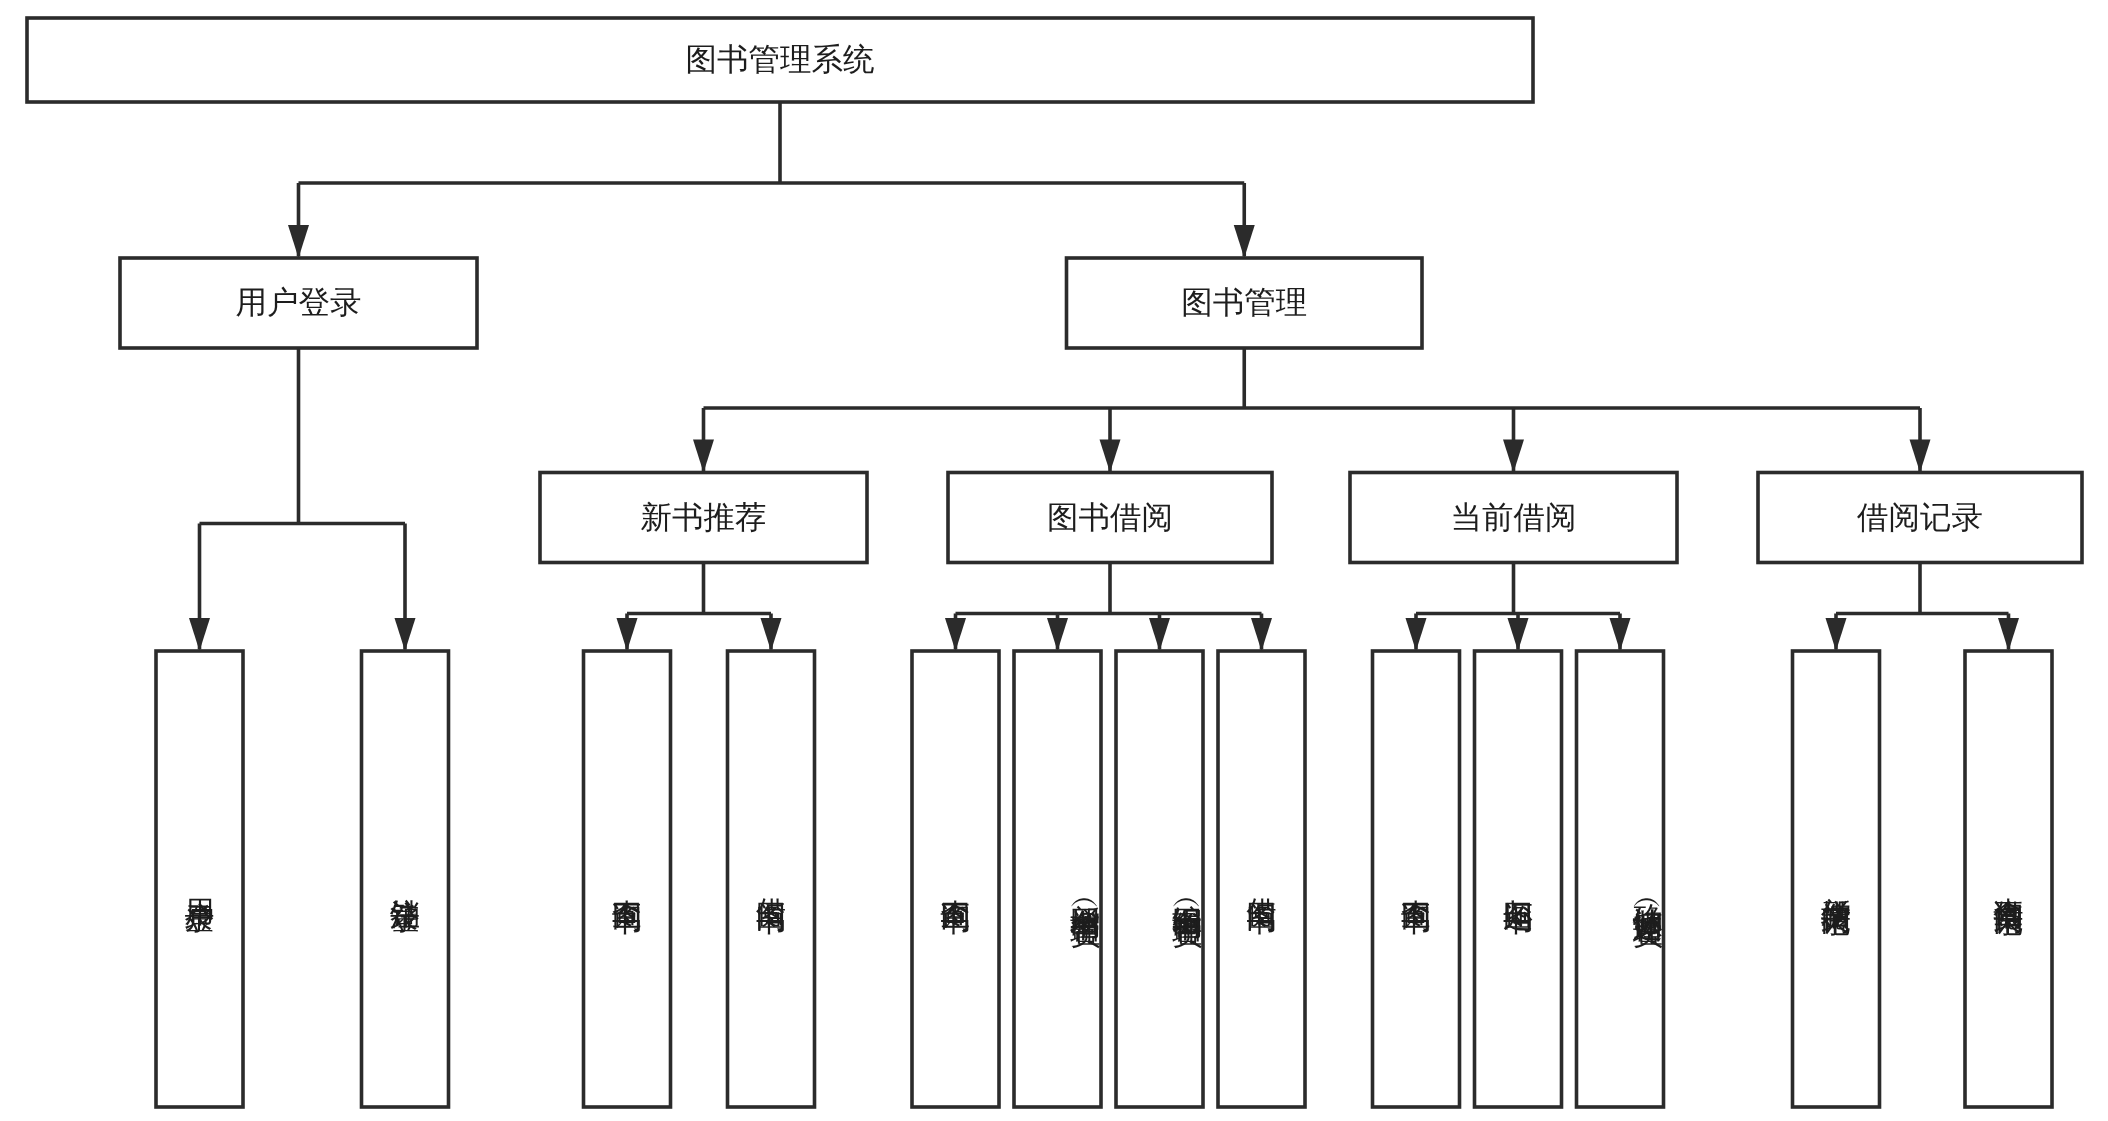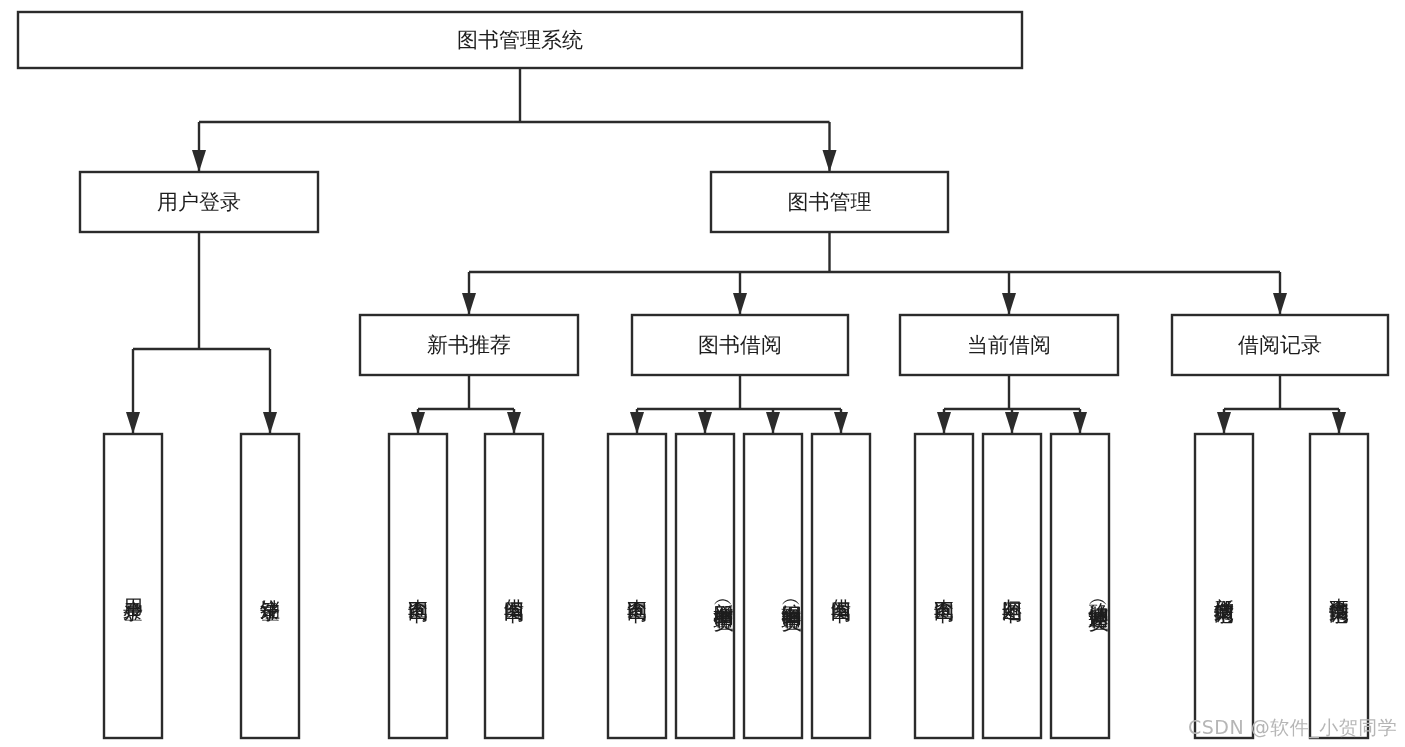--- a/index.html
+++ b/index.html
@@ -178,14 +178,13 @@
       <div class="leaf-label centered" style="left: 608px; top: 434px; width: 58px; height: 304px;">查询图书</div>
       <div class="leaf-label topped" style="left: 676px; top: 434px; width: 58px; height: 304px; padding-top: 8px;">新增图书（管理员）</div>
       <div class="leaf-label topped" style="left: 744px; top: 434px; width: 58px; height: 304px; padding-top: 8px;">编辑图书（管理员）</div>
       <div class="leaf-label centered" style="left: 812px; top: 434px; width: 58px; height: 304px;">借阅图书</div>
       <div class="leaf-label centered" style="left: 915px; top: 434px; width: 58px; height: 304px;">查询图书</div>
       <div class="leaf-label centered" style="left: 983px; top: 434px; width: 58px; height: 304px;">归还图书</div>
       <div class="leaf-label topped" style="left: 1051px; top: 434px; width: 58px; height: 304px; padding-top: 8px;">确认归还（管理员）</div>
       <div class="leaf-label centered" style="left: 1195px; top: 434px; width: 58px; height: 304px;">新增借阅记录</div>
       <div class="leaf-label centered" style="left: 1310px; top: 434px; width: 58px; height: 304px;">查询借阅记录</div>
     </div>
-  <div class="watermark" style="left: 1188px; top: 715px;">CSDN @软件_小贺同学</div>
 </div>
 
 </body></html>

